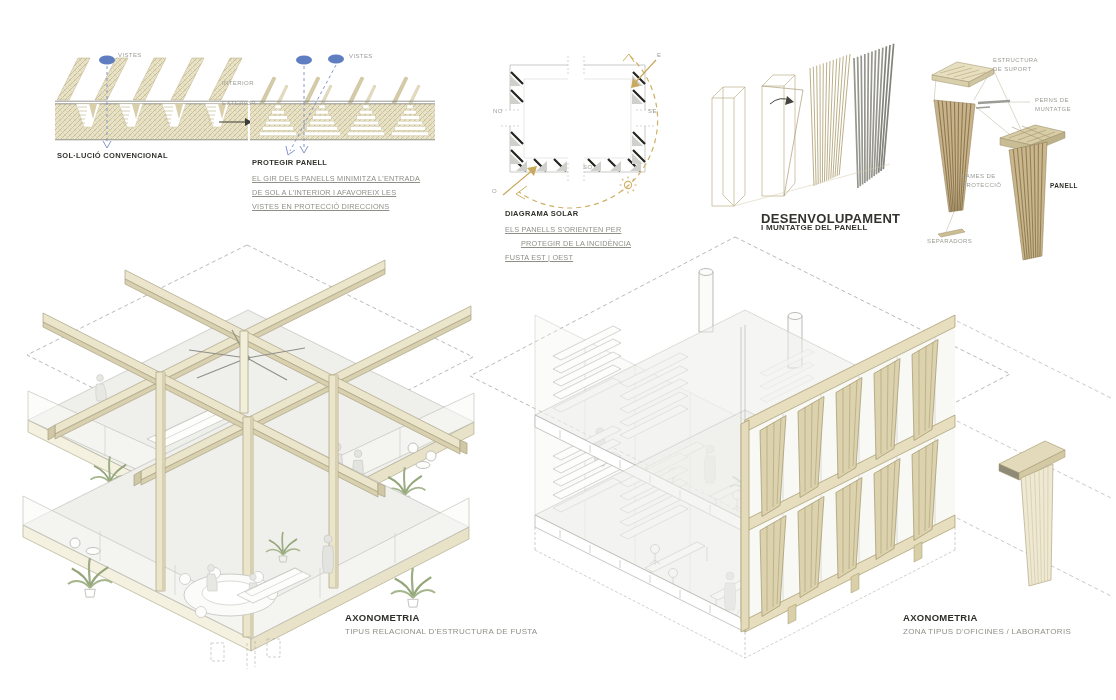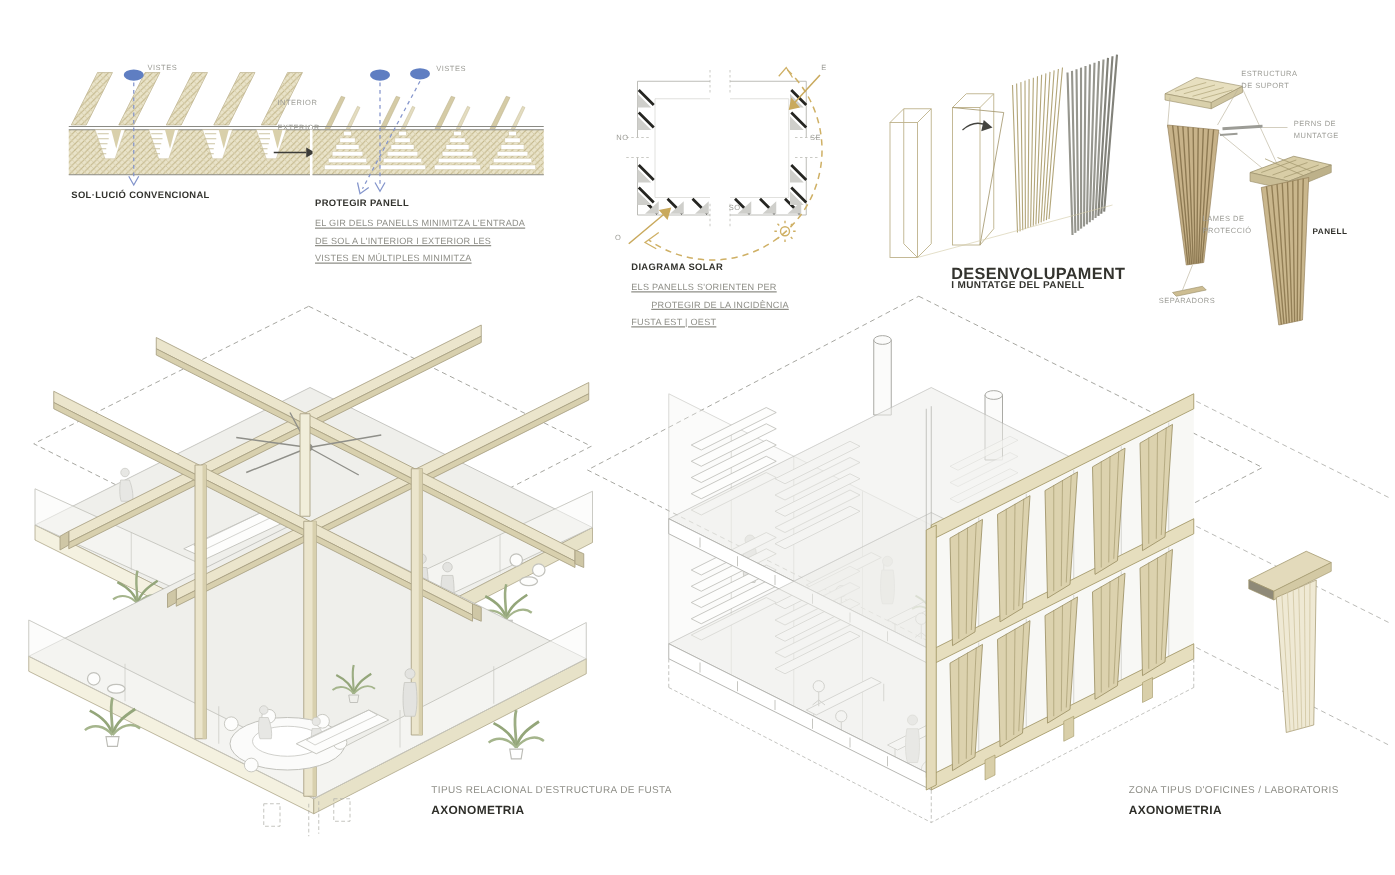--- a/index.html
+++ b/index.html
@@ -1,20 +1,20 @@
 <!DOCTYPE html>
 <html><head>
 <meta charset="utf-8">
 <style>
   html,body{margin:0;padding:0;background:#ffffff;}
   #board{position:relative;width:1116px;height:700px;background:#ffffff;overflow:hidden;
          font-family:"Liberation Sans", sans-serif;border-radius:11px;}
   .lbl{position:absolute;white-space:nowrap;}
   .t-title{font-size:7.5px;font-weight:bold;letter-spacing:.3px;color:#33332e;}
-  .t-title-lg{font-size:9.5px;font-weight:bold;letter-spacing:.3px;color:#2e2e29;margin-top:31px;}
+  .t-title-lg{font-size:9.5px;font-weight:bold;letter-spacing:.3px;color:#2e2e29;}
   .t-sub{font-size:8px;letter-spacing:.3px;color:#8f8f88;}
   .t-body{font-size:7.3px;letter-spacing:.2px;color:#8f8f88;line-height:13.5px;text-decoration:underline;}
   .t-tiny{font-size:6px;letter-spacing:.4px;color:#9c9c96;}
   .t-tiny-b{font-size:6.5px;letter-spacing:.4px;font-weight:bold;color:#2e2e29;}
   svg{position:absolute;overflow:visible;}
 </style>
 </head>
 <body>
 
 <div id="board">
@@ -152,22 +152,22 @@
     <ellipse cx="86" cy="14" rx="8" ry="4.5" fill="#5f7ec2"></ellipse>
     <path d="M54,21 L54,104" stroke="#8495cc" stroke-width="1" stroke-dasharray="3 3" fill="none"></path>
     <path d="M50,101 L54,108 L58,101" stroke="#8495cc" stroke-width="1" fill="none"></path>
     <path d="M86,20 L40,106" stroke="#8495cc" stroke-width="1" stroke-dasharray="3 3" fill="none"></path>
     <path d="M36,101 L38,110 L45,105" stroke="#8495cc" stroke-width="1" fill="none"></path>
   </g>
 </svg>
 <div class="lbl t-tiny" style="left:349px;top:53px">VISTES</div>
 <div class="lbl t-title" style="left:252px;top:158px">PROTEGIR PANELL</div>
 <div class="lbl t-body" style="left:252px;top:172px">EL GIR DELS PANELLS MINIMITZA L'ENTRADA</div>
-<div class="lbl t-body" style="left:252px;top:186px">DE SOL A L'INTERIOR I EXTERIOR LES</div>
-<div class="lbl t-body" style="left:252px;top:200px">VISTES EN MÚLTIPLES MINIMITZA</div>
+<div class="lbl t-body" style="left:252px;top:186px">DE SOL A L'INTERIOR I AFAVOREIX LES</div>
+<div class="lbl t-body" style="left:252px;top:200px">VISTES EN PROTECCIÓ DIRECCIONS</div>
 
 <svg style="left:488px;top:42px" width="190" height="170" viewBox="0 0 190 170">
   <g stroke="#b3b3ae" stroke-width="0.7" fill="none">
     <path d="M22,23 L80,23 M96,23 L157,23 M22,23 L22,68 M22,84 L22,130 M157,23 L157,68 M157,84 L157,130 M22,130 L80,130 M96,130 L157,130"></path>
     <path d="M36,37 L80,37 M96,37 L143,37 M36,37 L36,116 M143,37 L143,116 M36,116 L80,116 M96,116 L143,116" stroke="#cfcfca" stroke-width="0.5"></path>
   </g>
   <g stroke="#b8b8b2" stroke-width="0.6" stroke-dasharray="2 2" fill="none">
     <path d="M80,14 L80,32 M96,14 L96,32 M13,68 L31,68 M13,84 L31,84 M148,68 L166,68 M148,84 L166,84 M80,121 L80,140 M96,121 L96,140"></path>
   </g>
   <g>

